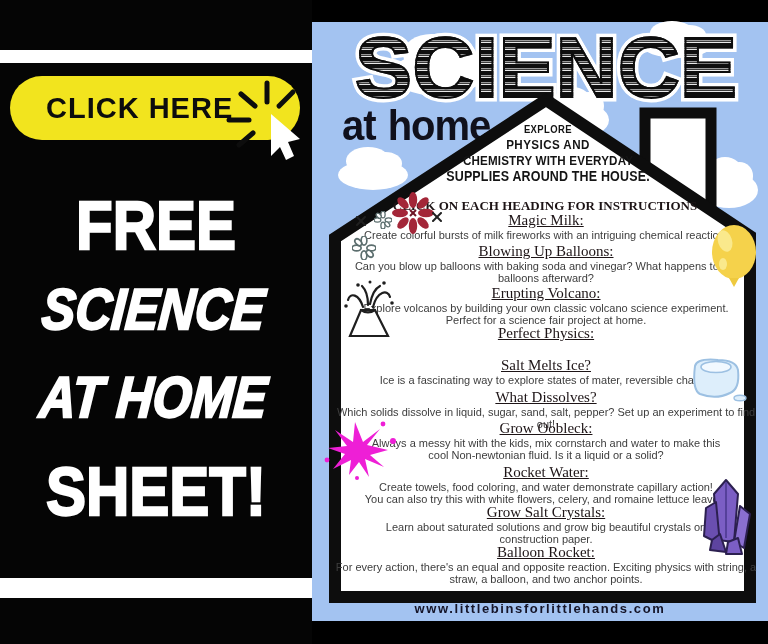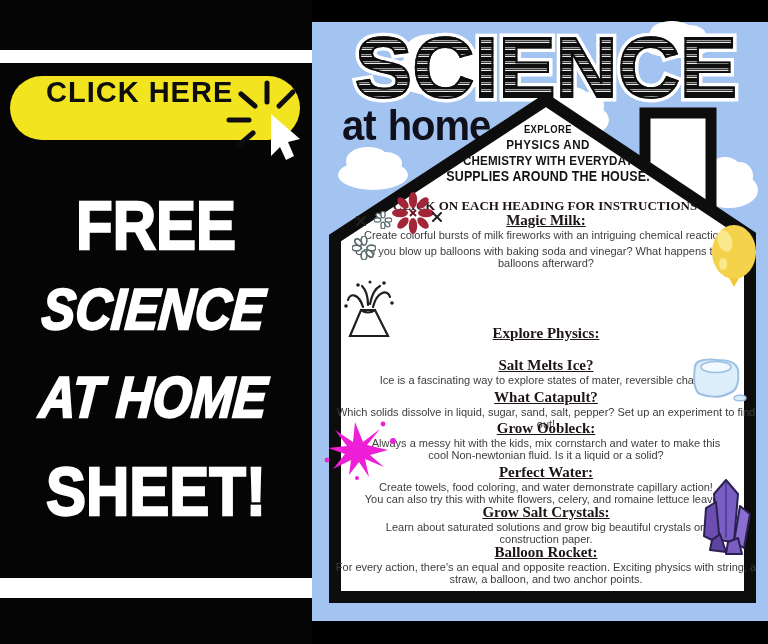--- a/index.html
+++ b/index.html
@@ -5,21 +5,21 @@
   html,body{margin:0;padding:0;background:#000;}
   .stage{position:relative;width:768px;height:644px;background:#000;overflow:hidden;
          font-family:"Liberation Sans","DejaVu Sans",sans-serif;}
 
   
   .left-panel{position:absolute;left:0;top:0;width:312px;height:644px;background:#050505;}
   .stripe{position:absolute;left:0;width:312px;background:#fff;}
   .stripe-top{top:50px;height:13px;}
   .stripe-bottom{top:578px;height:20px;}
   .cta-button{position:absolute;left:10px;top:76px;width:290px;height:64px;border-radius:33px;
-              background:#f2e41e;display:flex;cursor:pointer;}
+              background:#f2e41e;display:flex;align-items:center;cursor:pointer;}
   .cta-label{font-size:29px;font-weight:bold;color:#0d0d0d;letter-spacing:1px;padding-left:36px;}
   .cursor-click{position:absolute;left:222px;top:78px;width:92px;height:84px;}
   .headline{position:absolute;left:0;width:312px;text-align:center;color:#fff;font-weight:bold;
             transform:scaleY(1.15);transform-origin:top center;-webkit-text-stroke:2px #fff;}
   .hl1{top:186px;font-size:60px;}
   .hl2{top:276px;font-size:50px;font-style:italic;transform:scaleY(1.15) skewX(-5deg);}
   .hl3{top:364px;font-size:50px;font-style:italic;transform:scaleY(1.15) skewX(-5deg);}
   .hl4{top:452px;font-size:60px;}
 
   
@@ -47,21 +47,21 @@
              font-weight:bold;transform:scaleX(0.86);transform-origin:center top;line-height:1;}
   .roof-l1{font-size:11px;margin-bottom:3px;letter-spacing:0.5px;}
   .roof-l2{font-size:13.5px;margin-bottom:2px;letter-spacing:0.5px;}
   .roof-l3{font-size:13.5px;margin-bottom:2px;letter-spacing:0.2px;}
   .roof-l4{font-size:14.5px;letter-spacing:0.2px;}
 
   .instructions{position:absolute;left:360px;top:198px;width:370px;text-align:center;
                 font-family:"Liberation Serif","DejaVu Serif",serif;font-weight:bold;font-size:13px;color:#1d1416;}
 
   .sec{position:absolute;left:334px;width:424px;text-align:center;}
-  .sec-title{font-family:"Liberation Serif","DejaVu Serif",serif;font-weight:bold;font-size:15px;
+  .sec-title{font-family:"Liberation Serif","DejaVu Serif",serif;font-weight:normal;font-size:15px;
              color:#1d1416;text-decoration:underline;line-height:15px;cursor:pointer;}
   .sec-body{font-size:11px;line-height:11.5px;color:#3d3d3d;white-space:pre-line;margin-top:2px;}
 
   .footer-url{position:absolute;left:312px;top:601px;width:456px;text-align:center;font-size:13px;
               font-weight:bold;letter-spacing:1.6px;color:#141428;cursor:pointer;}
 
   .icon{position:absolute;}
 </style>
 </head>
 <body>
@@ -118,41 +118,47 @@
     <div class="roof-l4">SUPPLIES AROUND THE HOUSE.</div>
   </div>
 
   <div class="instructions">CLICK ON EACH HEADING FOR INSTRUCTIONS</div>
 
   <div class="sec" style="top:213px">
     <div class="sec-title">Magic Milk:</div>
     <div class="sec-body">Create colorful bursts of milk fireworks with an intriguing chemical reaction.</div>
   </div>
   <div class="sec" style="top:244px">
+    <div class="sec-title">Blowing Up Balloons:</div>
     <div class="sec-body">Can you blow up balloons with baking soda and vinegar? What happens to the
 balloons afterward?</div>
   </div>
+  <div class="sec" style="top:286px">
+    <div class="sec-title">Erupting Volcano:</div>
+    <div class="sec-body">Explore volcanos by building your own classic volcano science experiment.
+Perfect for a science fair project at home.</div>
+  </div>
   <div class="sec" style="top:326px">
-    <div class="sec-title">Explore Physics:</div>
+    <div class="sec-title">Perfect Physics:</div>
   </div>
   <div class="sec" style="top:358px">
     <div class="sec-title">Salt Melts Ice?</div>
     <div class="sec-body">Ice is a fascinating way to explore states of mater, reversible change</div>
   </div>
   <div class="sec" style="top:390px">
-    <div class="sec-title">What Catapult?</div>
+    <div class="sec-title">What Dissolves?</div>
     <div class="sec-body">Which solids dissolve in liquid, sugar, sand, salt, pepper? Set up an experiment to find out!</div>
   </div>
   <div class="sec" style="top:421px">
     <div class="sec-title">Grow Oobleck:</div>
     <div class="sec-body">Always a messy hit with the kids, mix cornstarch and water to make this
 cool Non-newtonian fluid. Is it a liquid or a solid?</div>
   </div>
   <div class="sec" style="top:465px">
-    <div class="sec-title">Perfect Water:</div>
+    <div class="sec-title">Rocket Water:</div>
     <div class="sec-body">Create towels, food coloring, and water demonstrate capillary action!
 You can also try this with white flowers, celery, and romaine lettuce leaves!</div>
   </div>
   <div class="sec" style="top:545px">
     <div class="sec-title">Balloon Rocket:</div>
     <div class="sec-body">For every action, there's an equal and opposite reaction. Exciting physics with string, a
 straw, a balloon, and two anchor points.</div>
   </div>
   <div class="sec" style="top:505px">
     <div class="sec-title">Grow Salt Crystals:</div>
@@ -247,14 +253,15 @@
     <g stroke="#2c2050" stroke-width="2" stroke-linejoin="round">
       <polygon points="28,2 40,16 36,64 20,62 16,16" fill="#7b5ec4"></polygon>
       <polygon points="8,30 18,24 22,66 6,58" fill="#6a4fb0"></polygon>
       <polygon points="42,28 52,36 46,70 36,64" fill="#8a6fd0"></polygon>
       <polygon points="14,62 22,56 28,74 12,72" fill="#5d44a0"></polygon>
       <polygon points="30,64 40,60 44,76 28,76" fill="#7b5ec4"></polygon>
       <line x1="28" y1="4" x2="28" y2="60" stroke="#55409a"></line>
     </g>
   </svg>
 
+  <div class="footer-url">www.littlebinsforlittlehands.com</div>
 
 </div>
 
 </body></html>

